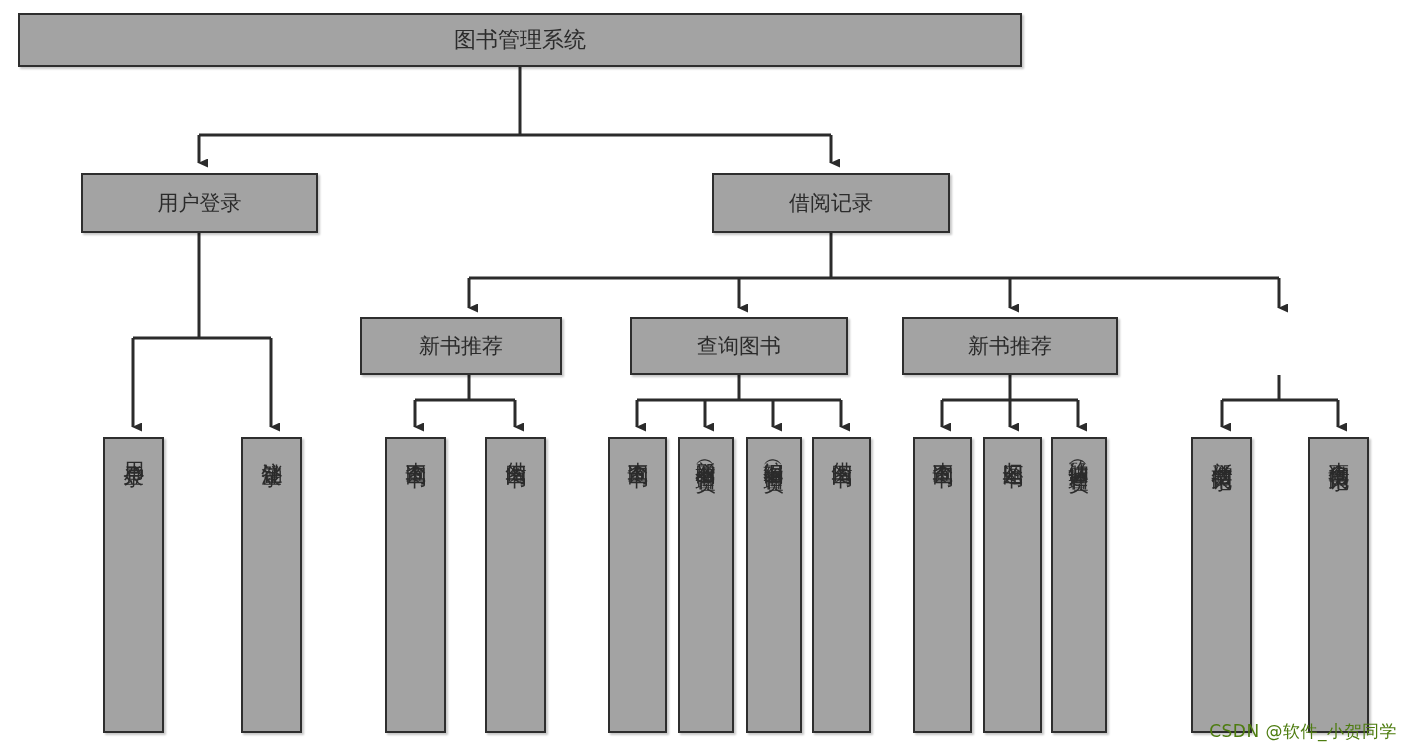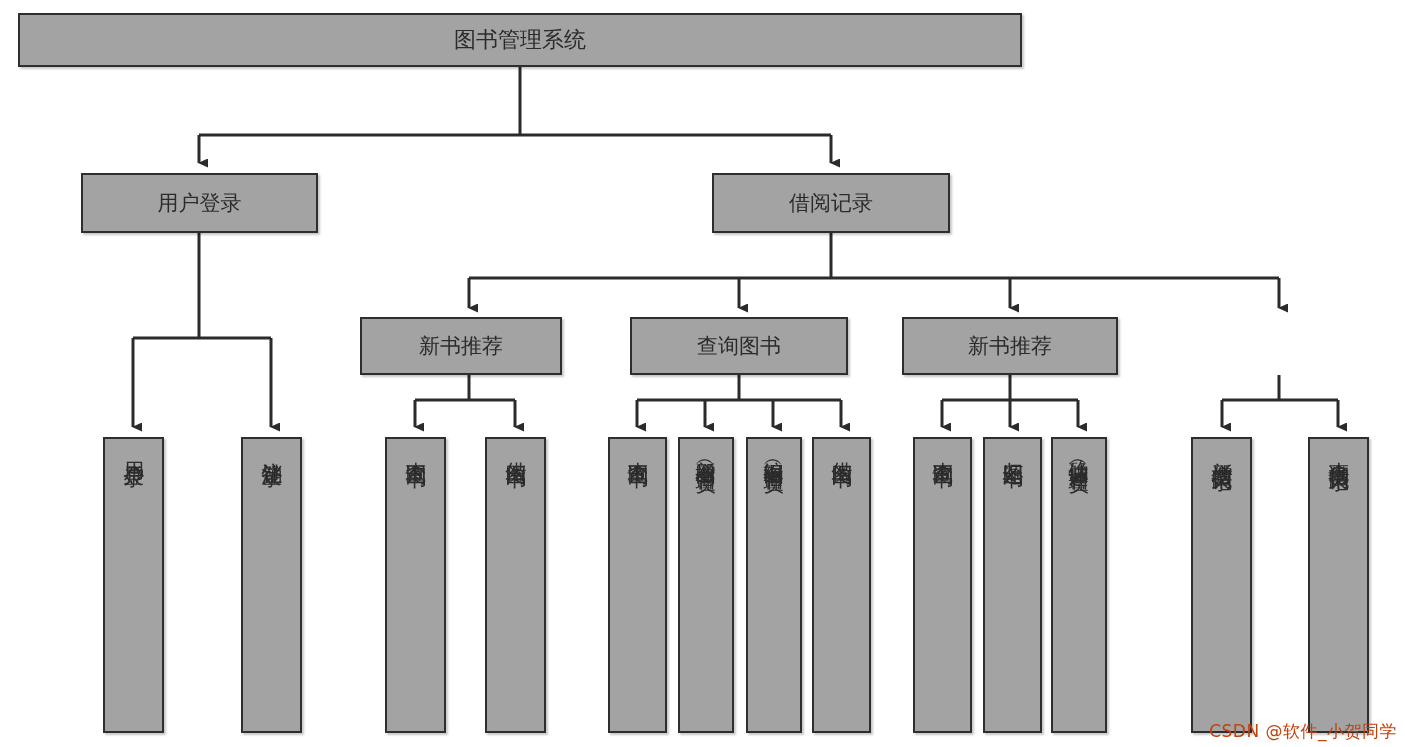--- a/index.html
+++ b/index.html
@@ -58,21 +58,21 @@
     font-size: 21px;
     letter-spacing: 2px;
     line-height: 1;
   }
   .node-v.narrow .node-label { font-size: 20px; }
   #watermark {
     position: absolute;
     right: 8px;
     bottom: 4px;
     font-size: 17px;
-    color: #c2410c;
+    color: #4d7c0f;
     letter-spacing: 0.5px;
     white-space: nowrap;
     pointer-events: none;
   }
 </style>
 </head>
 <body>
 
 <div id="canvas">
 

